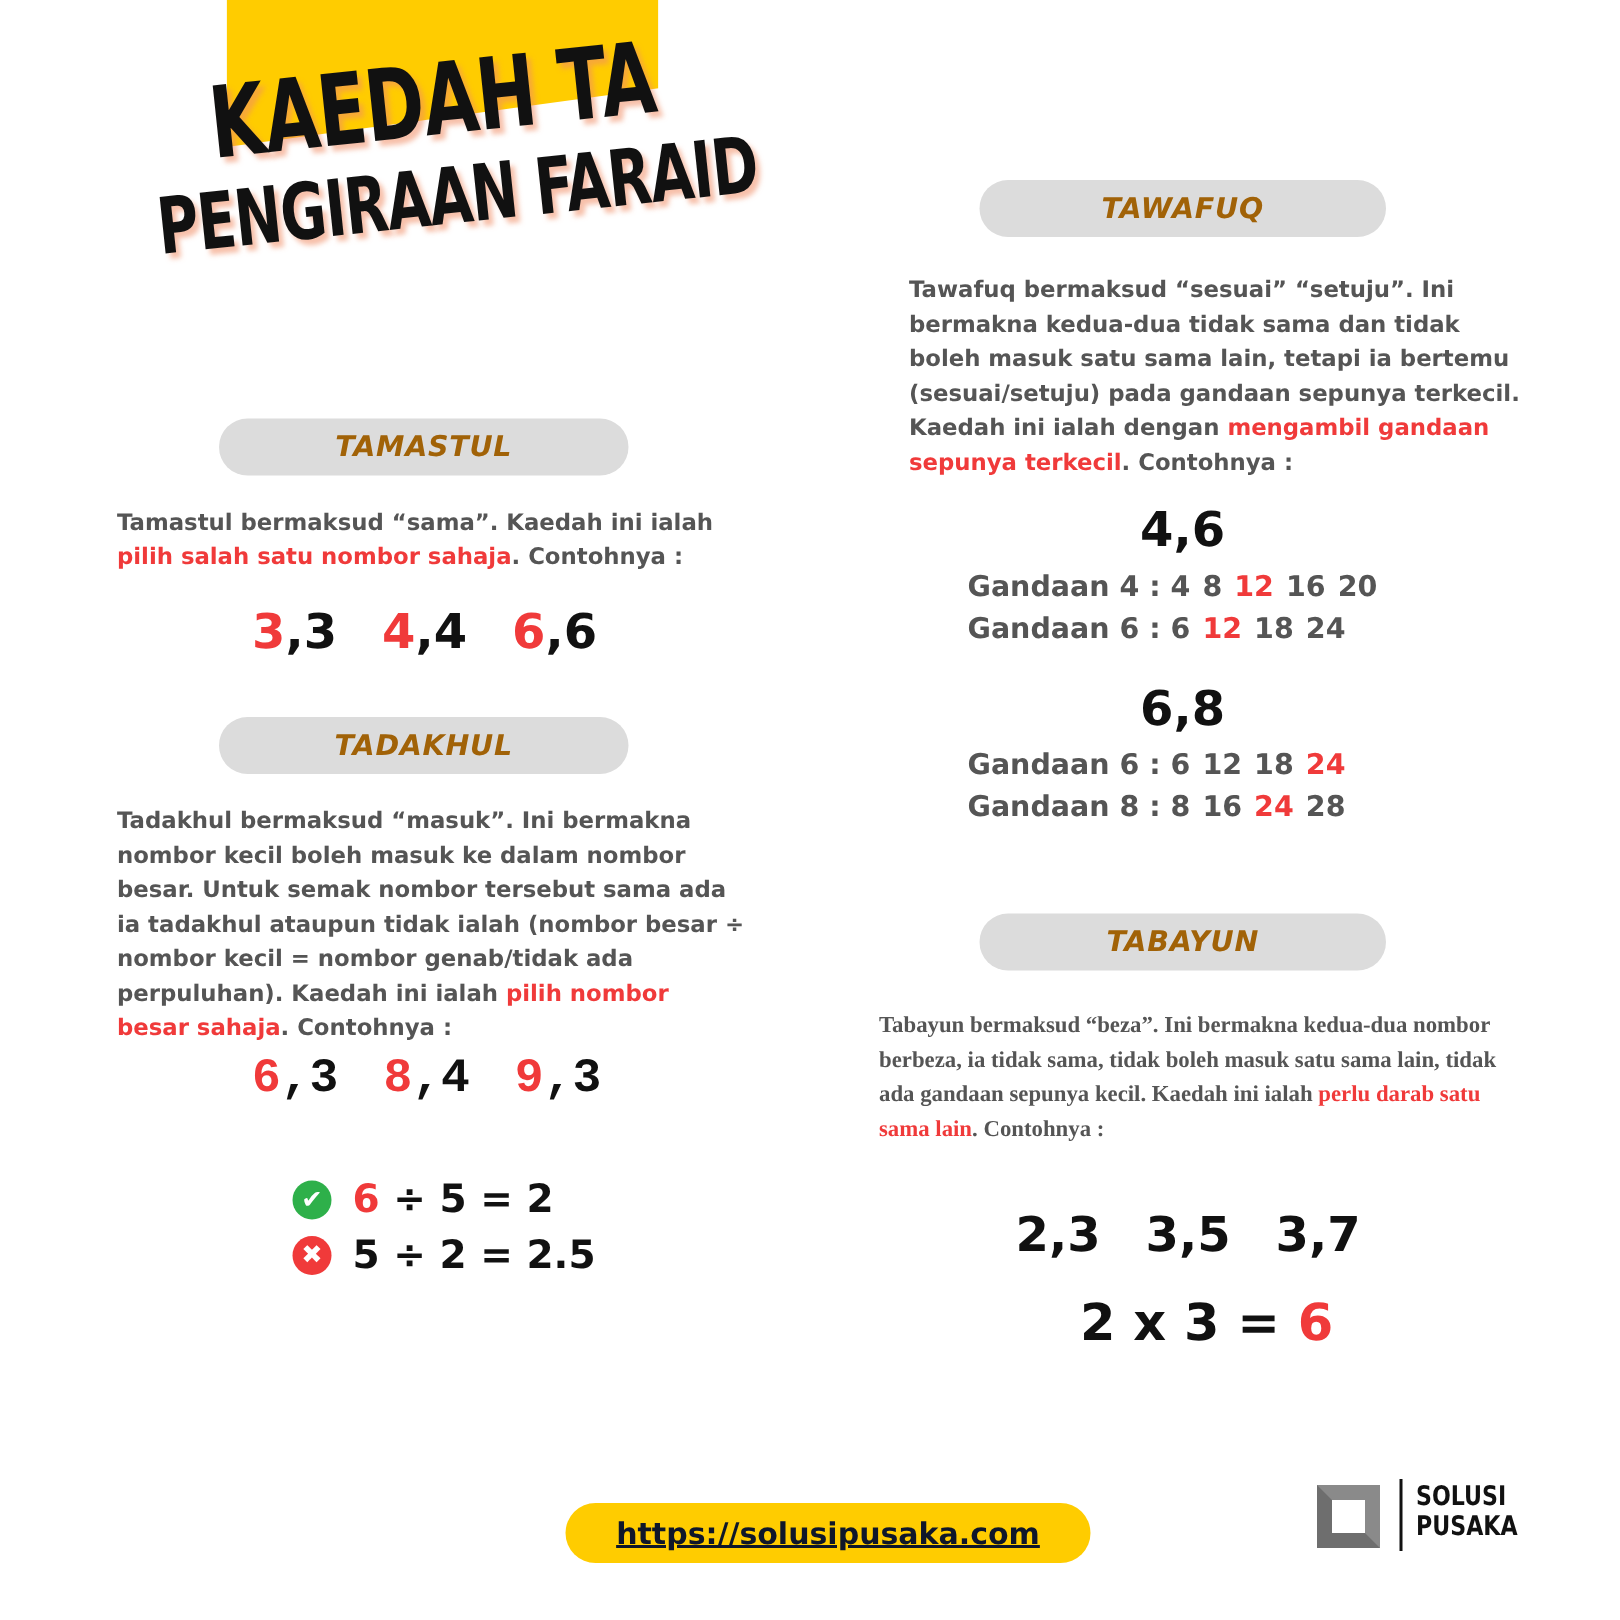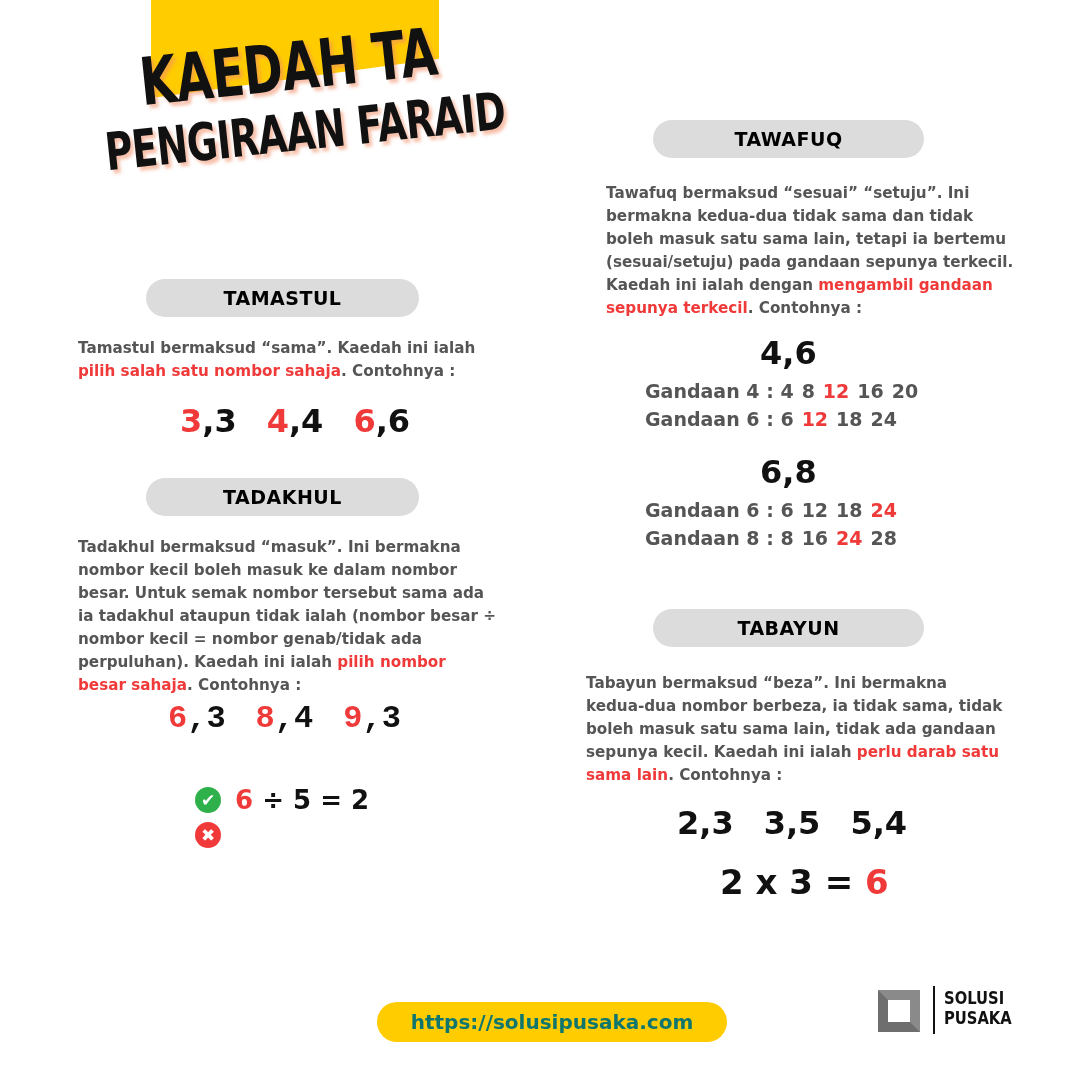--- a/index.html
+++ b/index.html
@@ -21,21 +21,21 @@
       transform: scaleX(0.72); transform-origin: left;
       text-shadow: 4px 4px 4px rgba(240,140,100,0.55);
       white-space: nowrap;
     }
     .title-line.l1 { font-size: 66px; margin-left: 42px; }
     .title-line.l2 { font-size: 52px; margin-top: 6px; }
 
     .pill {
       position: absolute; height: 38px; border-radius: 19px; background: #dcdcdc;
       display: flex; align-items: center; justify-content: center;
-      font-weight: bold; font-size: 19px; color: #000000; letter-spacing: 0.5px;
+      font-weight: bold; font-size: 19px; color: #a16207; letter-spacing: 0.5px; font-style: italic;
     }
     .para {
       position: absolute; font-size: 15.2px; line-height: 23px; color: #555555; font-weight: bold;
     }
     .para .hl { color: #f03a3a; }
     .big {
       position: absolute; font-weight: bold; color: #111111; font-size: 32px;
       display: flex; gap: 30px; white-space: nowrap;
     }
     .big .r { color: #f03a3a; }
@@ -47,57 +47,58 @@
 
     .eq { position: absolute; display: flex; align-items: center; font-weight: bold; font-size: 26px; color: #111111; white-space: nowrap; }
     .eq .ic { width: 26px; height: 26px; border-radius: 50%; display: flex; align-items: center; justify-content: center; margin-right: 14px; color: #fff; font-size: 17px; }
     .eq .ic.ok { background: #2eb04a; }
     .eq .ic.no { background: #f03a3a; }
     .eq .r { color: #f03a3a; }
 
     .url-pill {
       position: absolute; left: 377px; top: 1002px; width: 350px; height: 40px; border-radius: 20px;
       background: #ffcc00; display: flex; align-items: center; justify-content: center;
-      font-weight: bold; font-size: 20px; color: #0f766e;
+      font-weight: bold; font-size: 20px; color: #0f172a; text-decoration: underline;
     }
     .logo-mark { position: absolute; left: 878px; top: 990px; width: 42px; height: 42px; }
     .logo-divider { position: absolute; left: 933px; top: 986px; width: 2px; height: 48px; background: #111; }
     .logo-text { position: absolute; left: 944px; top: 988px; font-weight: bold; font-size: 18px; line-height: 20px; color: #111; transform: scaleX(0.82); transform-origin: left; }
   </style>
 </head>
 <body>
 
 <div class="yellow-block"></div>
 <div class="title-wrap">
   <div class="title-line l1">Kaedah Ta</div>
   <div class="title-line l2">Pengiraan Faraid</div>
 </div>
 
 <div class="pill" style="left:146px; top:279px; width:273px;">TAMASTUL</div>
 <div class="para" style="left:78px; top:337px; width:420px;"><span>Tamastul bermaksud “sama”. Kaedah ini ialah </span><span class="hl">pilih salah satu nombor sahaja</span><span>. Contohnya :</span></div>
-<div class="big" style="left:168px; top:402px;margin-left:12px;">
+<div class="big" style="left:168px; top:402px;">
   <span><span class="r">3</span><span>,3</span></span>
   <span><span class="r">4</span><span>,4</span></span>
   <span><span class="r">6</span><span>,6</span></span>
 </div>
 
 <div class="pill" style="left:146px; top:478px; width:273px;">TADAKHUL</div>
 <div class="para" style="left:78px; top:536px; width:420px;"><span>Tadakhul bermaksud “masuk”. Ini bermakna nombor kecil boleh masuk ke dalam nombor besar. Untuk semak nombor tersebut sama ada ia tadakhul ataupun tidak ialah (nombor besar ÷ nombor kecil = nombor genab/tidak ada perpuluhan). Kaedah ini ialah </span><span class="hl">pilih nombor besar sahaja</span><span>. Contohnya :</span></div>
 <div class="big" style="left:168px; top:700px;font-family:Liberation Mono, monospace;">
   <span><span class="r">6</span><span>,3</span></span>
   <span><span class="r">8</span><span>,4</span></span>
   <span><span class="r">9</span><span>,3</span></span>
 </div>
 <div class="eq" style="left:195px; top:785px;">
   <span class="ic ok">✔</span>
   <span class="r">6</span>
     <span style="white-space:pre"> ÷ 5 = 2</span>
 </div>
 <div class="eq" style="left:195px; top:822px;">
   <span class="ic no">✖</span>
+  <span>5 ÷ 2 = 2.5</span>
 </div>
 
 <div class="pill" style="left:653px; top:120px; width:271px;">TAWAFUQ</div>
 <div class="para" style="left:586px; top:182px; width:420px;margin-left:20px;"><span>Tawafuq bermaksud “sesuai” “setuju”. Ini bermakna kedua-dua tidak sama dan tidak boleh masuk satu sama lain, tetapi ia bertemu (sesuai/setuju) pada gandaan sepunya terkecil. Kaedah ini ialah dengan </span><span class="hl">mengambil gandaan sepunya terkecil</span><span>. Contohnya :</span></div>
 
 <div class="big" style="left:760px; top:334px;">4,6</div>
 <div class="gand" style="left:645px; top:380px;">
   <span>Gandaan 4 :</span>
   <span class="n">4</span><span class="n">8</span><span class="n r">12</span><span class="n">16</span><span class="n">20</span>
 </div>
@@ -110,25 +111,25 @@
 <div class="gand" style="left:645px; top:499px;">
   <span>Gandaan 6 :</span>
   <span class="n">6</span><span class="n">12</span><span class="n">18</span><span class="n r">24</span>
 </div>
 <div class="gand" style="left:645px; top:527px;">
   <span>Gandaan 8 :</span>
   <span class="n">8</span><span class="n">16</span><span class="n r">24</span><span class="n">28</span>
 </div>
 
 <div class="pill" style="left:653px; top:609px; width:271px;">TABAYUN</div>
-<div class="para" style="left:586px; top:672px; width:420px;"><span>Tabayun bermaksud “beza”. Ini bermakna kedua-dua nombor berbeza, ia tidak sama, tidak boleh masuk satu sama lain, tidak ada gandaan sepunya kecil. Kaedah ini ialah </span><span class="hl">perlu darab satu sama lain</span><span>. Contohnya :</span></div>
+<div class="para" style="left:586px; top:672px; width:420px;font-family:Liberation Serif, serif;"><span>Tabayun bermaksud “beza”. Ini bermakna kedua-dua nombor berbeza, ia tidak sama, tidak boleh masuk satu sama lain, tidak ada gandaan sepunya kecil. Kaedah ini ialah </span><span class="hl">perlu darab satu sama lain</span><span>. Contohnya :</span></div>
 <div class="big" style="left:677px; top:804px;">
   <span>2,3</span>
   <span>3,5</span>
-  <span>5,4</span>
+  <span>3,7</span>
 </div>
 <div class="big" style="left:720px; top:862px; font-size:34px;align-items:flex-end;">
   <span><span style="white-space:pre">2 x 3 = </span><span class="r">6</span></span>
 </div>
 
 <div class="url-pill">https://solusipusaka.com</div>
 <svg class="logo-mark" viewBox="0 0 42 42">
   <rect x="0" y="0" width="42" height="42" fill="#8a8a8a"></rect>
   <polygon points="0,0 10,10 10,32 32,32 42,42 0,42" fill="#6e6e6e"></polygon>
   <rect x="10" y="10" width="22" height="22" fill="#ffffff"></rect>

